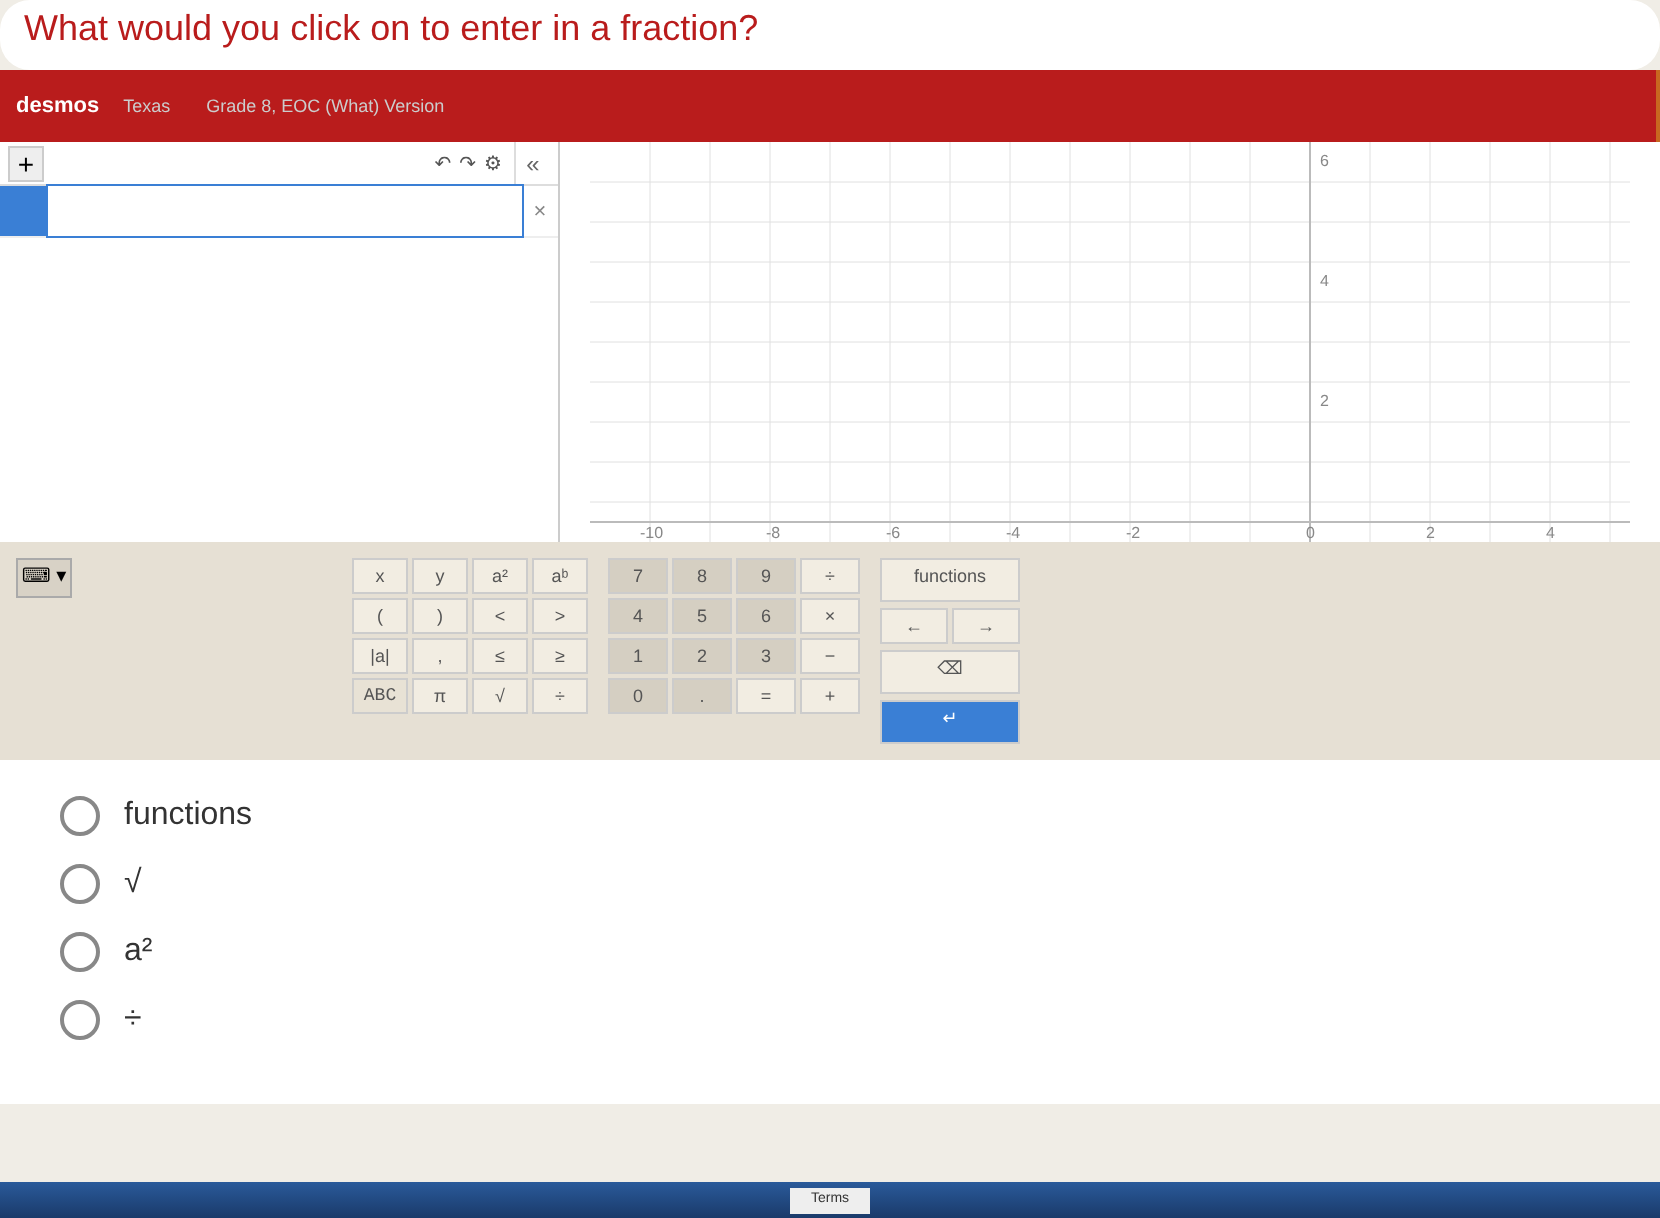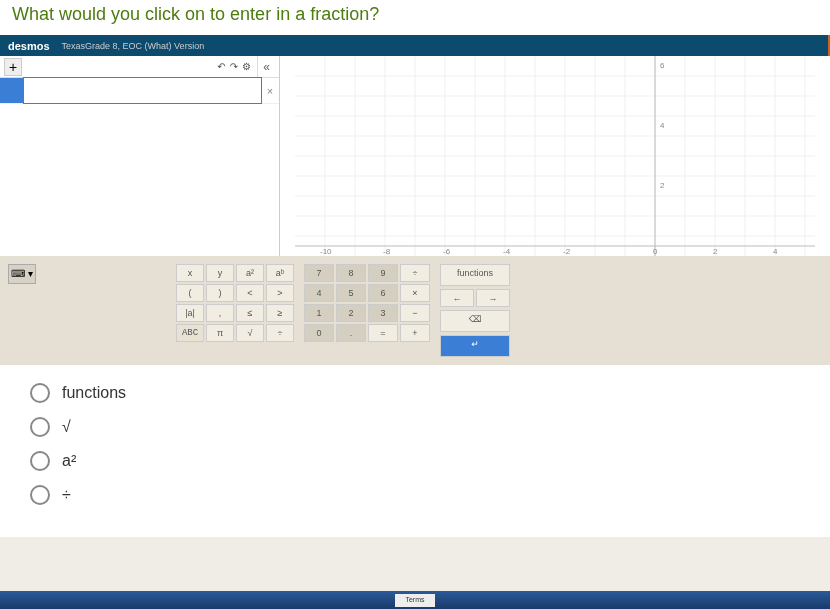--- a/index.html
+++ b/index.html
@@ -6,46 +6,47 @@
   body {
     font-family: Arial, sans-serif;
     background: #f0ede6;
     width: 830px;
     height: 609px;
     overflow: hidden;
     position: relative;
   }
   .question {
     font-size: 18px;
-    color: #4d7c0f;
+    color: #b91c1c;
     padding: 4px 12px 10px 12px;
     background: #fff;
+    border-radius: 15px;
   }
   .desmos-wrap {
     background: #fff;
     margin: 0;
   }
   .desmos-header {
-    background: #0c4a6e;
+    background: #b91c1c;
     display: flex;
     align-items: center;
     padding: 3px 8px;
-    height: 21px;
+    height: 36px;
     border-right: 2px solid #c86820;
   }
   .desmos-brand {
     color: #fff;
     font-weight: bold;
     font-size: 11px;
     margin-right: 12px;
   }
   .desmos-sub {
     color: #ccc;
     font-size: 9px;
-    margin-right: 0;
+    margin-right: 18px;
   }
   .desmos-body {
     display: flex;
     background: #fff;
     height: 200px;
   }
   .expr-panel {
     width: 280px;
     border-right: 1px solid #ccc;
     background: #fff;

